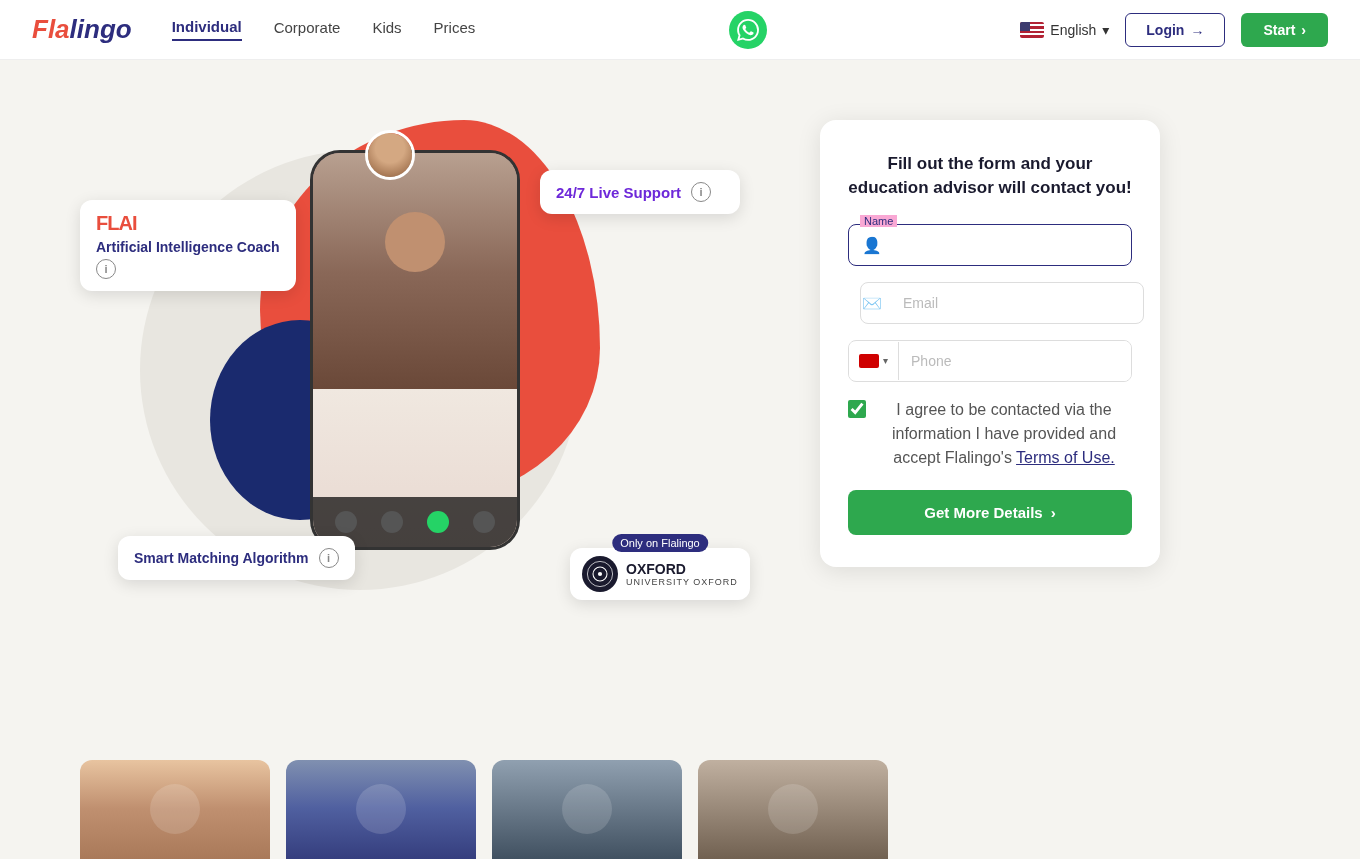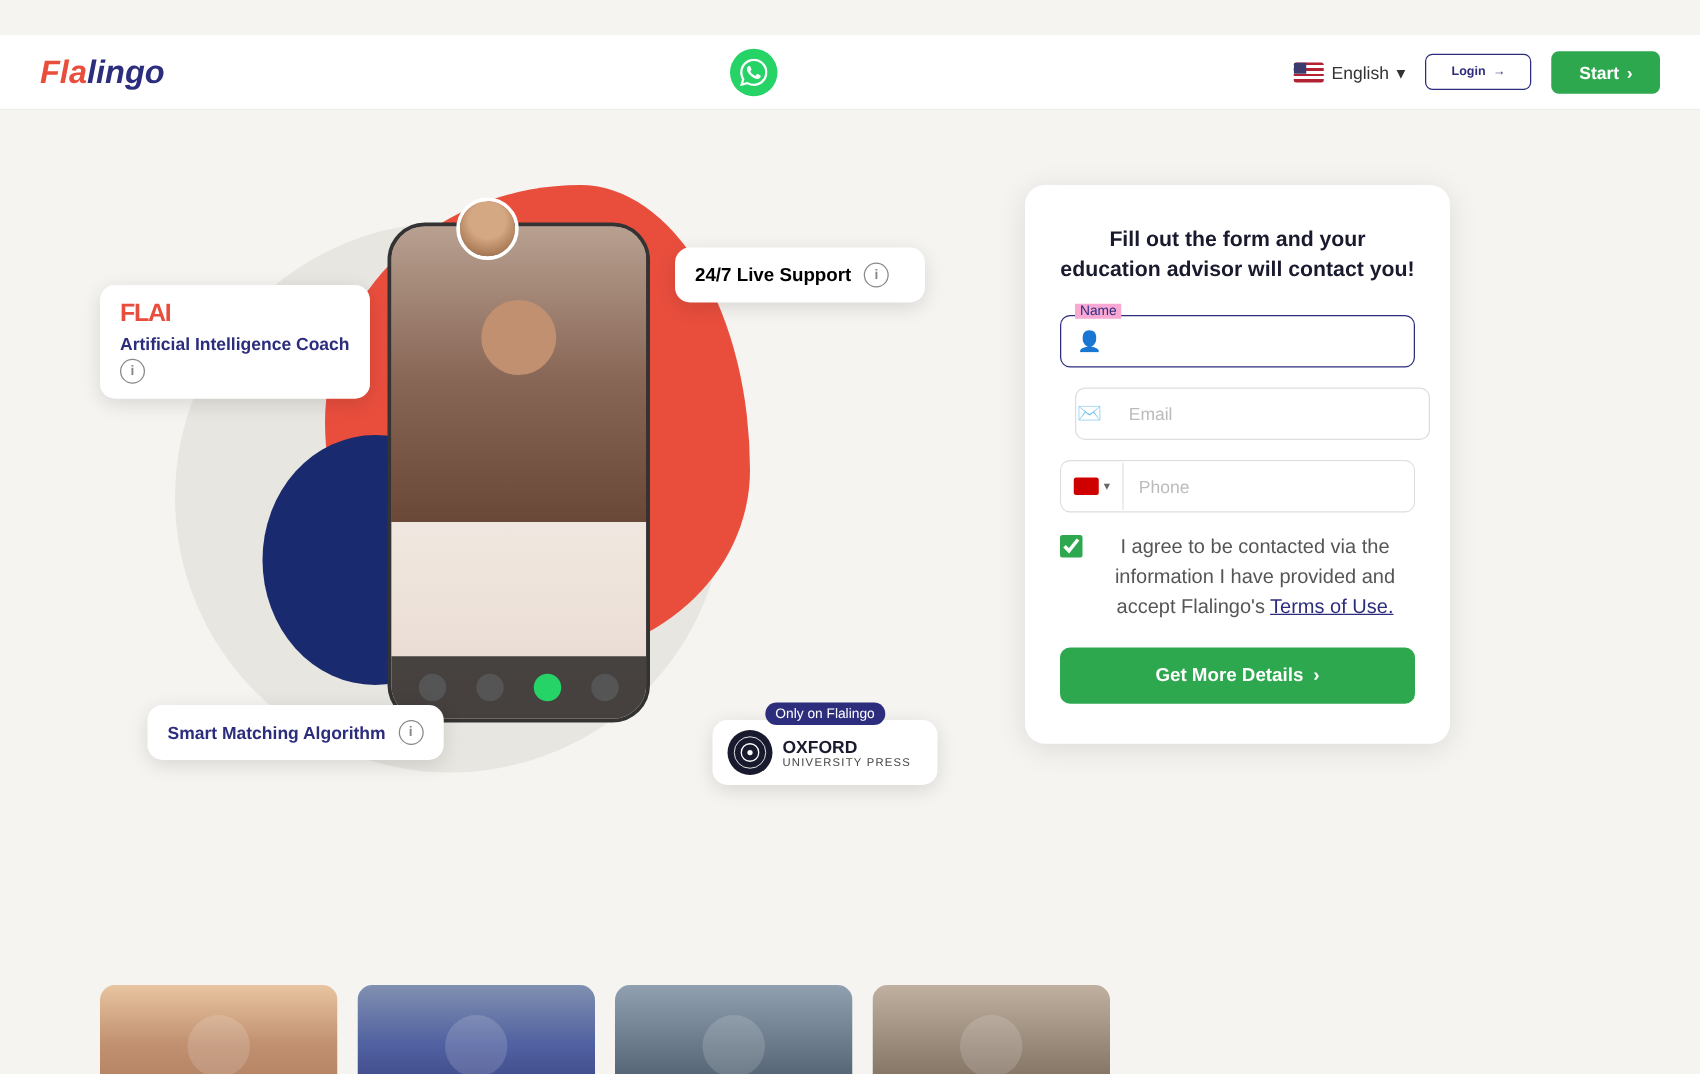--- a/index.html
+++ b/index.html
@@ -8,21 +8,20 @@
     
     nav {
       background: #fff;
       display: flex;
       align-items: center;
       padding: 0 32px;
       height: 60px;
       border-bottom: 1px solid #eee;
       position: relative;
       z-index: 10;
-      margin-top: 28px;
     }
     .nav-link {
       font-size: 15px;
       color: #444;
       text-decoration: none;
       cursor: pointer;
       padding-bottom: 4px;
     }
     .nav-link.active {
       color: #2d2d7e;
@@ -54,21 +53,21 @@
       width: 10px; height: 9px;
       background: #3C3B6E;
     }
     .login-btn {
       border: 1.5px solid #2d2d7e;
       background: #fff;
       color: #2d2d7e;
       padding: 8px 20px;
       border-radius: 6px;
       cursor: pointer;
-      font-size: 10px;
+      font-size: 14px;
       font-weight: 600;
       display: flex; align-items: center; gap: 6px;
     }
     .start-btn {
       background: #2ea84e;
       color: #fff;
       padding: 9px 22px;
       border-radius: 6px;
       cursor: pointer;
       font-size: 14px;
@@ -230,21 +229,21 @@
       min-width: 200px;
     }
     .info-circle {
       width: 20px; height: 20px;
       border-radius: 50%;
       border: 1.5px solid #888;
       display: flex; align-items: center; justify-content: center;
       font-size: 11px; color: #888; font-weight: 700;
       cursor: pointer;
     }
-    .badge-live-text { font-size: 15px; font-weight: 700; color: #000000; }
+    .badge-live-text { font-size: 15px; font-weight: 700; color: #6d28d9; }
     .badge-smart {
       bottom: 60px; left: 15px;
       display: flex; align-items: center; gap: 10px;
       min-width: 220px;
       margin-left: 23px;
     }
     .badge-smart-text { font-size: 14px; font-weight: 700; color: #2d2d7e; }
     .badge-oxford {
       bottom: 40px; right: 10px;
       display: flex; align-items: center; gap: 8px;
@@ -435,20 +434,26 @@
 </head>
 <body>
 
 <nav>
   <div style="margin-right:40px; display:flex; align-items:center;">
     <span style="font-size:26px; font-weight:900; font-style:italic;">
       <span style="color:#e94e3d;">Fla</span><span style="color:#2d2d7e;">lingo</span>
     </span>
   </div>
 
+  <div style="display:flex; align-items:center; gap:32px;">
+    <a class="nav-link active">Individual</a>
+    <a class="nav-link">Corporate</a>
+    <a class="nav-link">Kids</a>
+    <a class="nav-link">Prices</a>
+  </div>
 
   <div style="flex:1; display:flex; justify-content:center;">
     <div class="whatsapp-btn">
       <svg width="22" height="22" viewBox="0 0 24 24" fill="white">
         <path d="M17.472 14.382c-.297-.149-1.758-.867-2.03-.967-.273-.099-.471-.148-.67.15-.197.297-.767.966-.94 1.164-.173.199-.347.223-.644.075-.297-.15-1.255-.463-2.39-1.475-.883-.788-1.48-1.761-1.653-2.059-.173-.297-.018-.458.13-.606.134-.133.298-.347.446-.52.149-.174.198-.298.298-.497.099-.198.05-.371-.025-.52-.075-.149-.669-1.612-.916-2.207-.242-.579-.487-.5-.669-.51-.173-.008-.371-.01-.57-.01-.198 0-.52.074-.792.372-.272.297-1.04 1.016-1.04 2.479 0 1.462 1.065 2.875 1.213 3.074.149.198 2.096 3.2 5.077 4.487.709.306 1.262.489 1.694.625.712.227 1.36.195 1.871.118.571-.085 1.758-.719 2.006-1.413.248-.694.248-1.289.173-1.413-.074-.124-.272-.198-.57-.347m-5.421 7.403h-.004a9.87 9.87 0 01-5.031-1.378l-.361-.214-3.741.982.998-3.648-.235-.374a9.86 9.86 0 01-1.51-5.26c.001-5.45 4.436-9.884 9.888-9.884 2.64 0 5.122 1.03 6.988 2.898a9.825 9.825 0 012.893 6.994c-.003 5.45-4.437 9.884-9.885 9.884m8.413-18.297A11.815 11.815 0 0012.05 0C5.495 0 .16 5.335.157 11.892c0 2.096.547 4.142 1.588 5.945L.057 24l6.305-1.654a11.882 11.882 0 005.683 1.448h.005c6.554 0 11.89-5.335 11.893-11.893a11.821 11.821 0 00-3.48-8.413z"></path>
       </svg>
     </div>
   </div>
 
   <div class="nav-right">
@@ -512,21 +517,21 @@
         <span class="only-on-badge">Only on Flalingo</span>
         <div class="oxford-logo">
           <svg width="28" height="28" viewBox="0 0 40 40">
             <circle cx="20" cy="20" r="18" fill="#1a1a2e" stroke="#fff" stroke-width="1"></circle>
             <circle cx="20" cy="20" r="10" fill="none" stroke="#fff" stroke-width="1.5"></circle>
             <circle cx="20" cy="20" r="3" fill="#fff"></circle>
           </svg>
         </div>
         <div>
           <div class="oxford-text" style="font-size:14px; font-weight:800;">OXFORD</div>
-          <div style="font-size:9px; color:#444; letter-spacing:1px;">UNIVERSITY PRESS</div>
+          <div style="font-size:9px; color:#444; letter-spacing:1px;">UNIVERSITY OXFORD</div>
         </div>
       </div>
     </div>
   </div>
 
   <div class="hero-form-container">
     <div class="form-card">
       <p class="form-title">Fill out the form and your education advisor will contact you!</p>
 
       <div class="form-field">

